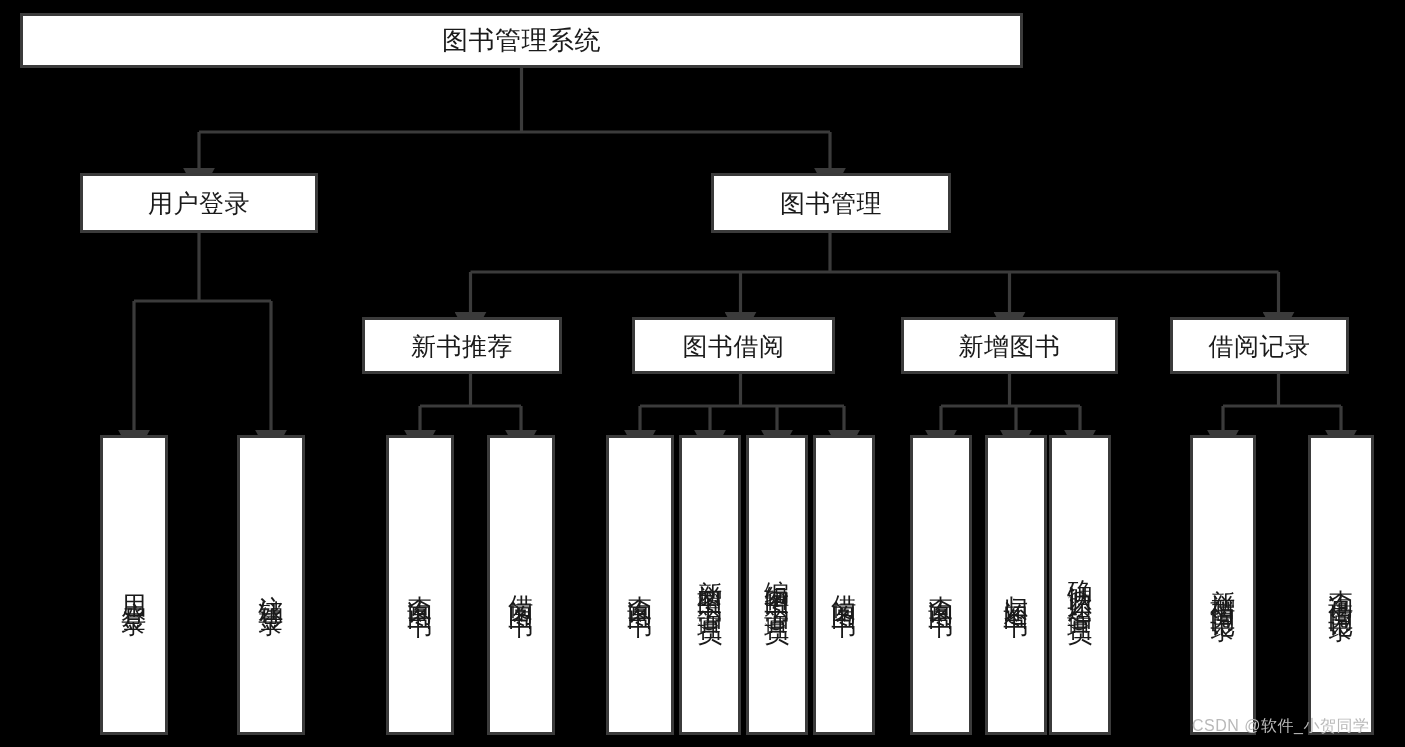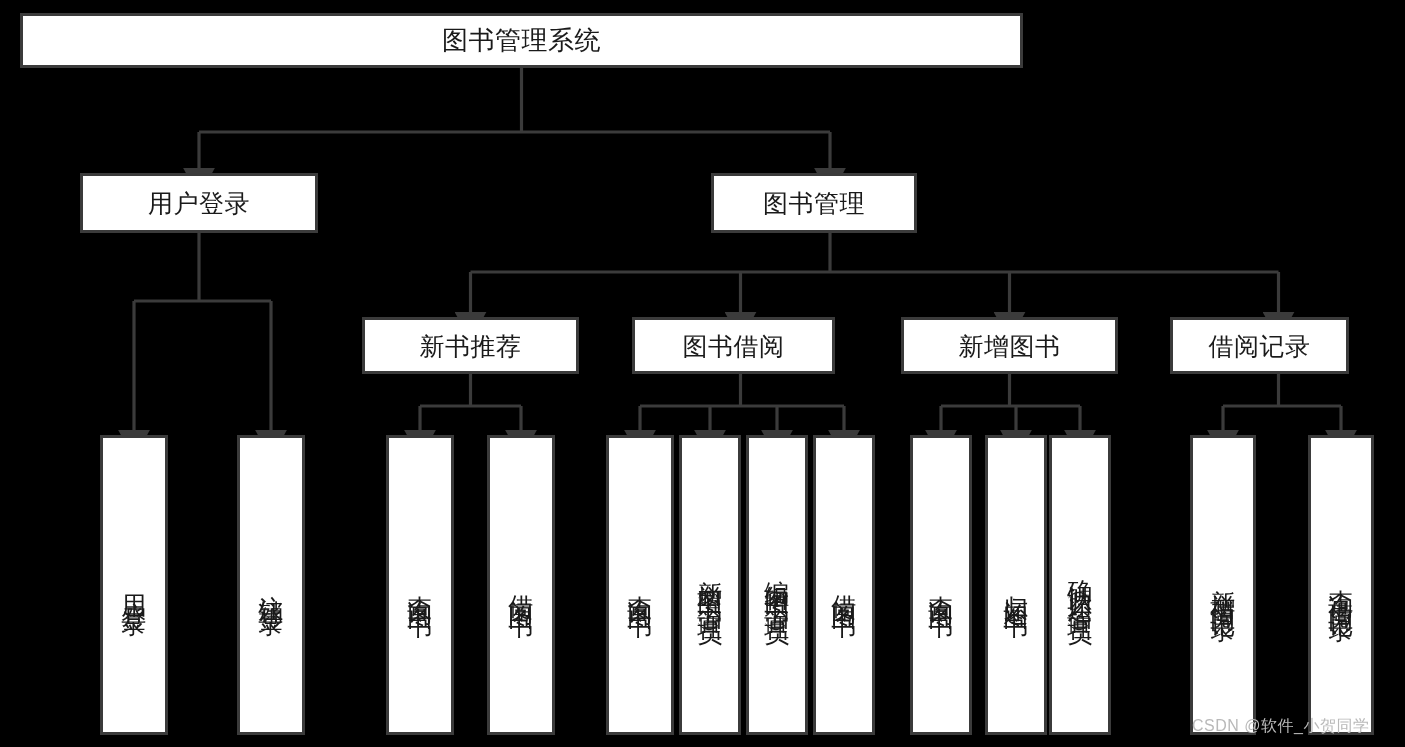--- a/index.html
+++ b/index.html
@@ -124,24 +124,24 @@
       </g>
   </svg>
 
   <div id="node-layer">
       <div class="node horiz root" style="left: 20px; top: 13px; width: 1003px; height: 55px;">
         <span class="label">图书管理系统</span>
       </div>
       <div class="node horiz" style="left: 80px; top: 173px; width: 238px; height: 60px;">
         <span class="label">用户登录</span>
       </div>
-      <div class="node horiz" style="left: 711px; top: 173px; width: 206px; height: 60px;">
+      <div class="node horiz" style="left: 711px; top: 173px; width: 240px; height: 60px;">
         <span class="label">图书管理</span>
       </div>
-      <div class="node horiz" style="left: 362px; top: 317px; width: 217px; height: 57px;">
+      <div class="node horiz" style="left: 362px; top: 317px; width: 200px; height: 57px;">
         <span class="label">新书推荐</span>
       </div>
       <div class="node horiz" style="left: 632px; top: 317px; width: 203px; height: 57px;">
         <span class="label">图书借阅</span>
       </div>
       <div class="node horiz" style="left: 901px; top: 317px; width: 217px; height: 57px;">
         <span class="label">新增图书</span>
       </div>
       <div class="node horiz" style="left: 1170px; top: 317px; width: 179px; height: 57px;">
         <span class="label">借阅记录</span>

